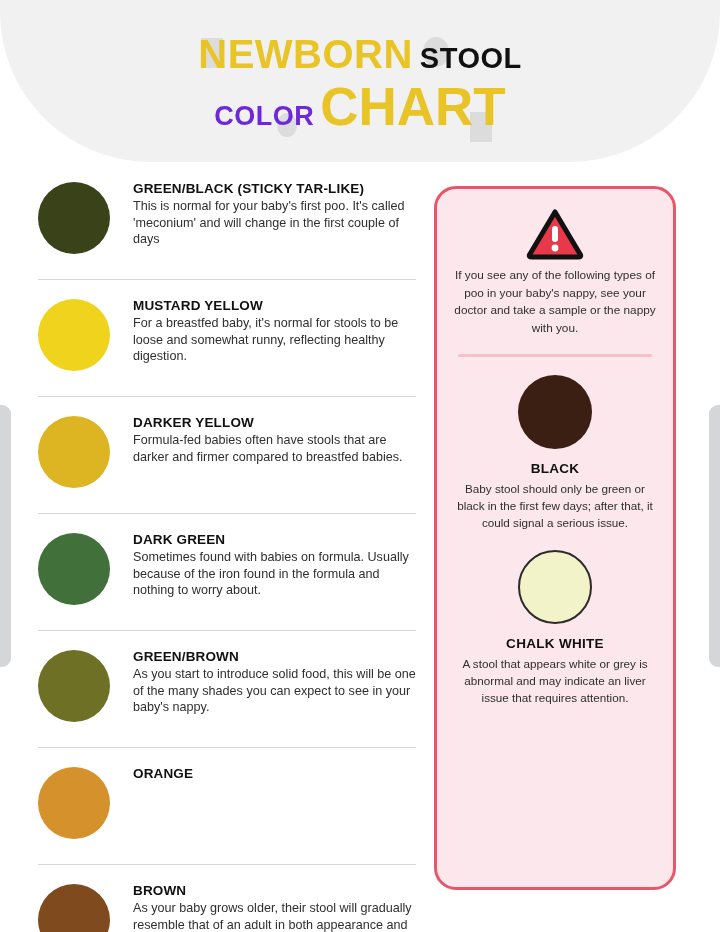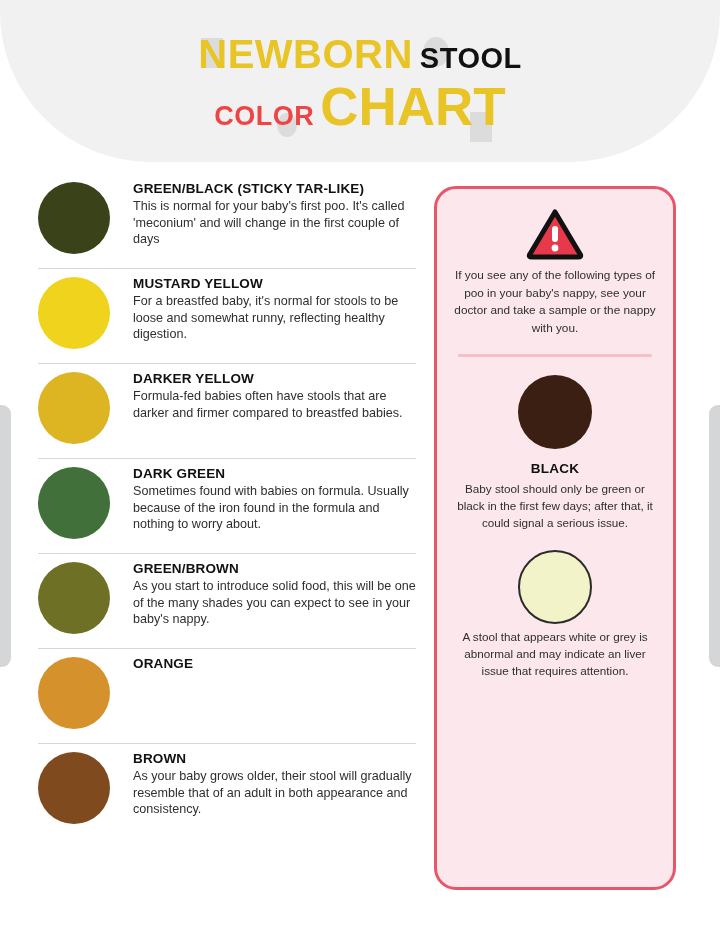--- a/index.html
+++ b/index.html
@@ -47,21 +47,21 @@
     font-size: 40px; font-weight: 800; letter-spacing: 0.5px;
     color: #E8C427;
   }
   .t-stool {
     font-size: 29px; font-weight: 800; letter-spacing: 0.5px;
     color: #111111; margin-left: 7px;
   }
   .title-row.second { margin-top: 6px; align-items: baseline; }
   .t-color {
     font-size: 27px; font-weight: 800; letter-spacing: 0.5px;
-    color: #ef4444; margin-right: 6px;
+    color: #6d28d9; margin-right: 6px;
   }
   .t-chart {
     font-size: 53px; font-weight: 800; letter-spacing: 0px;
     color: #E8C427;
   }
 
   
   .side-tab {
     position: absolute;
     top: 405px;
@@ -75,22 +75,22 @@
   
   #stool-list {
     position: absolute;
     left: 38px;
     top: 180px;
     width: 378px;
   }
   .stool-row {
     display: flex;
     align-items: flex-start;
-    padding-bottom: 12px;
-    margin-bottom: 6px;
+    padding-bottom: 23px;
+    margin-bottom: 17px;
     border-bottom: 1px solid #d8d8d8;
     min-height: 76px;
   }
   .stool-row:last-child { border-bottom: none; }
   .swatch {
     width: 72px; height: 72px;
     border-radius: 50%;
     flex: 0 0 72px;
     margin-top: 2px;
   }
@@ -254,16 +254,17 @@
 
 
   <div class="warn-item">
     <div class="warn-swatch" style="background: rgb(59, 31, 18);"></div>
     <div class="warn-name">BLACK</div>
     <div class="warn-desc">Baby stool should only be green or black in the first few days; after that, it could signal a serious issue.</div>
   </div>
 
   <div class="warn-item">
     <div class="warn-swatch" style="background: rgb(242, 243, 200); border: 2px solid rgb(43, 43, 43);"></div>
+    <div class="warn-name">CHALK WHITE</div>
     <div class="warn-desc">A stool that appears white or grey is abnormal and may indicate an liver issue that requires attention.</div>
   </div>
 
 </div>
 
 </body></html>

